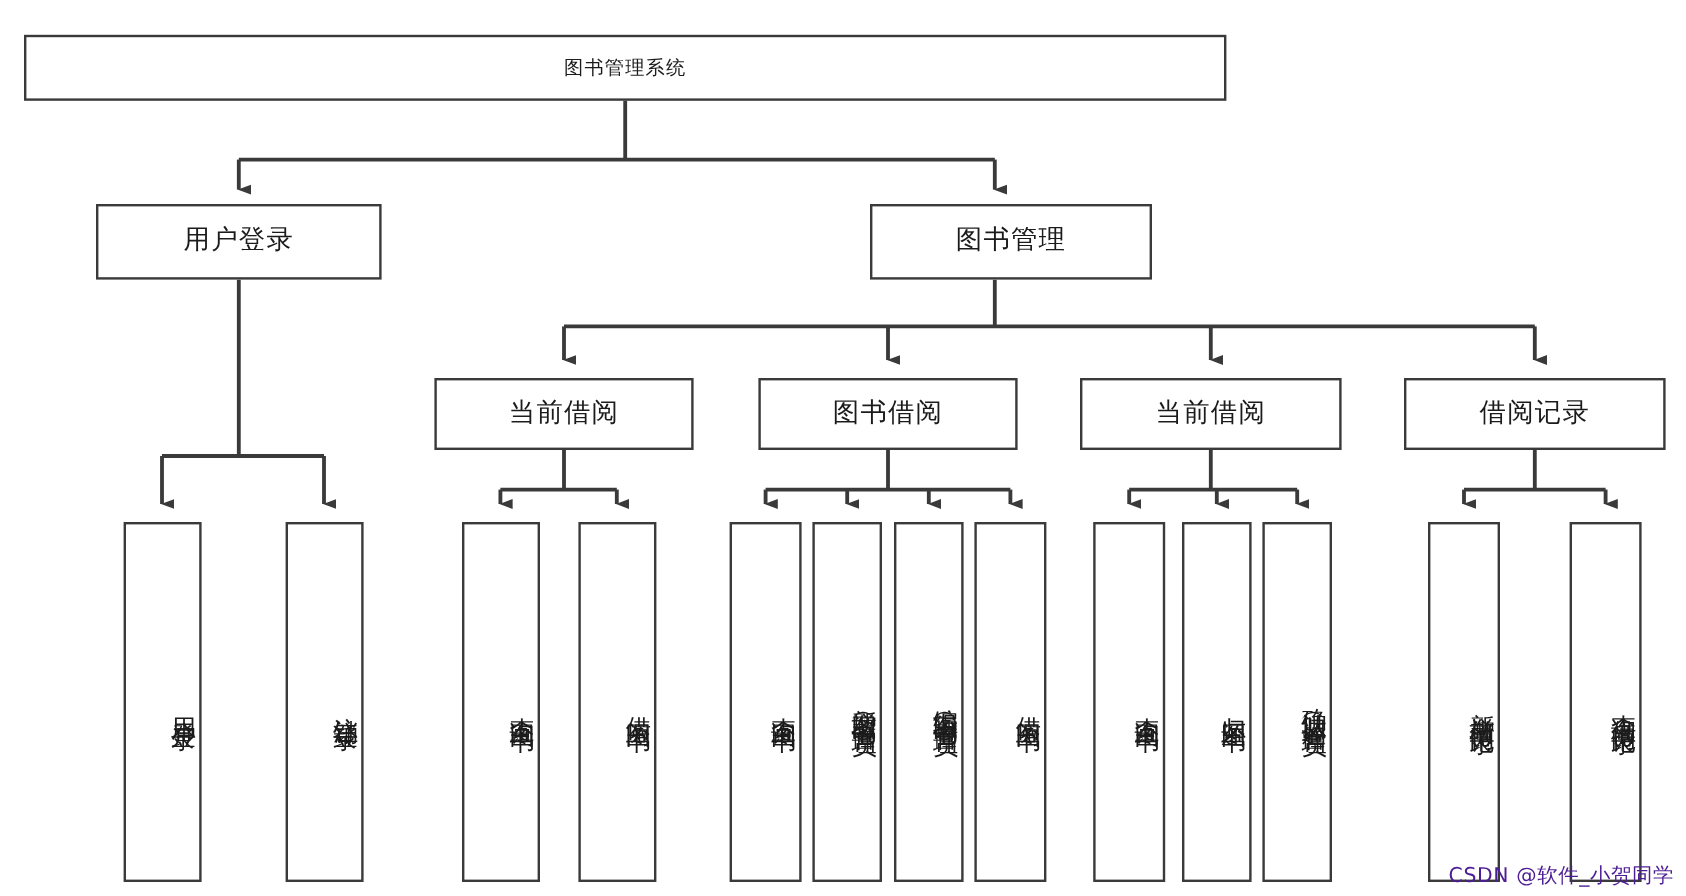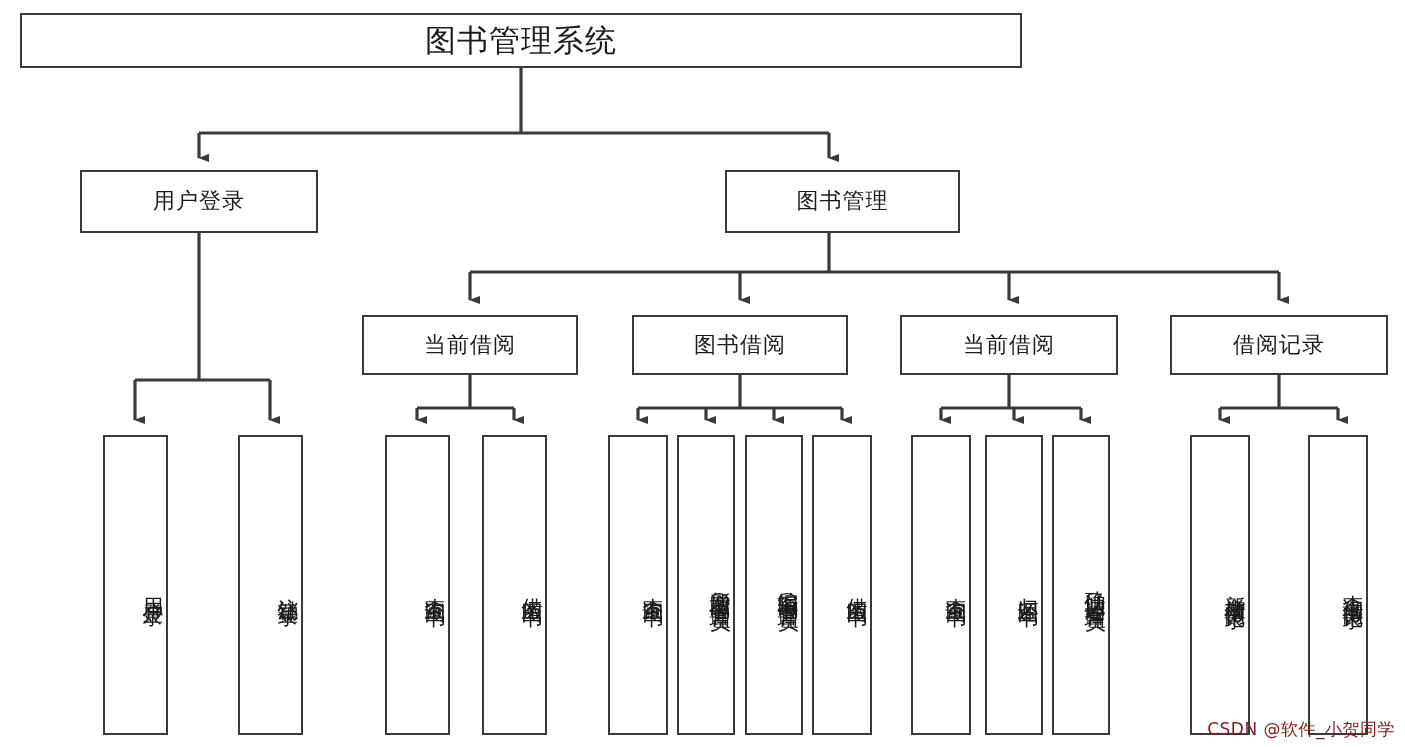--- a/index.html
+++ b/index.html
@@ -36,21 +36,22 @@
     justify-content: center;
     color: #1b1b1b;
   }
   .node-h {
     font-size: 22px;
     letter-spacing: 1px;
     line-height: 1.2;
     white-space: nowrap;
   }
   .node-root {
-    font-size: 31px;
+    font-size: 16px;
+    margin-top: 16px;
   }
   .node-v {
     writing-mode: vertical-rl;
     text-orientation: upright;
     -webkit-writing-mode: vertical-rl;
     font-size: 21px;
     line-height: 1.25;
     letter-spacing: 3px;
     padding: 14px 0 10px 0;
     align-items: flex-start;
@@ -61,21 +62,21 @@
     writing-mode: vertical-rl;
     text-orientation: upright;
     -webkit-writing-mode: vertical-rl;
     display: block;
   }
   #watermark {
     position: absolute;
     right: 10px;
     bottom: 6px;
     font-size: 17px;
-    color: #7f1d1d;
+    color: #4c1d95;
     white-space: nowrap;
     letter-spacing: 0.5px;
     font-family: "DejaVu Sans", "Liberation Sans", sans-serif;
   }
 </style>
 </head>
 <body>
 
 <div id="diagram-root">
 

